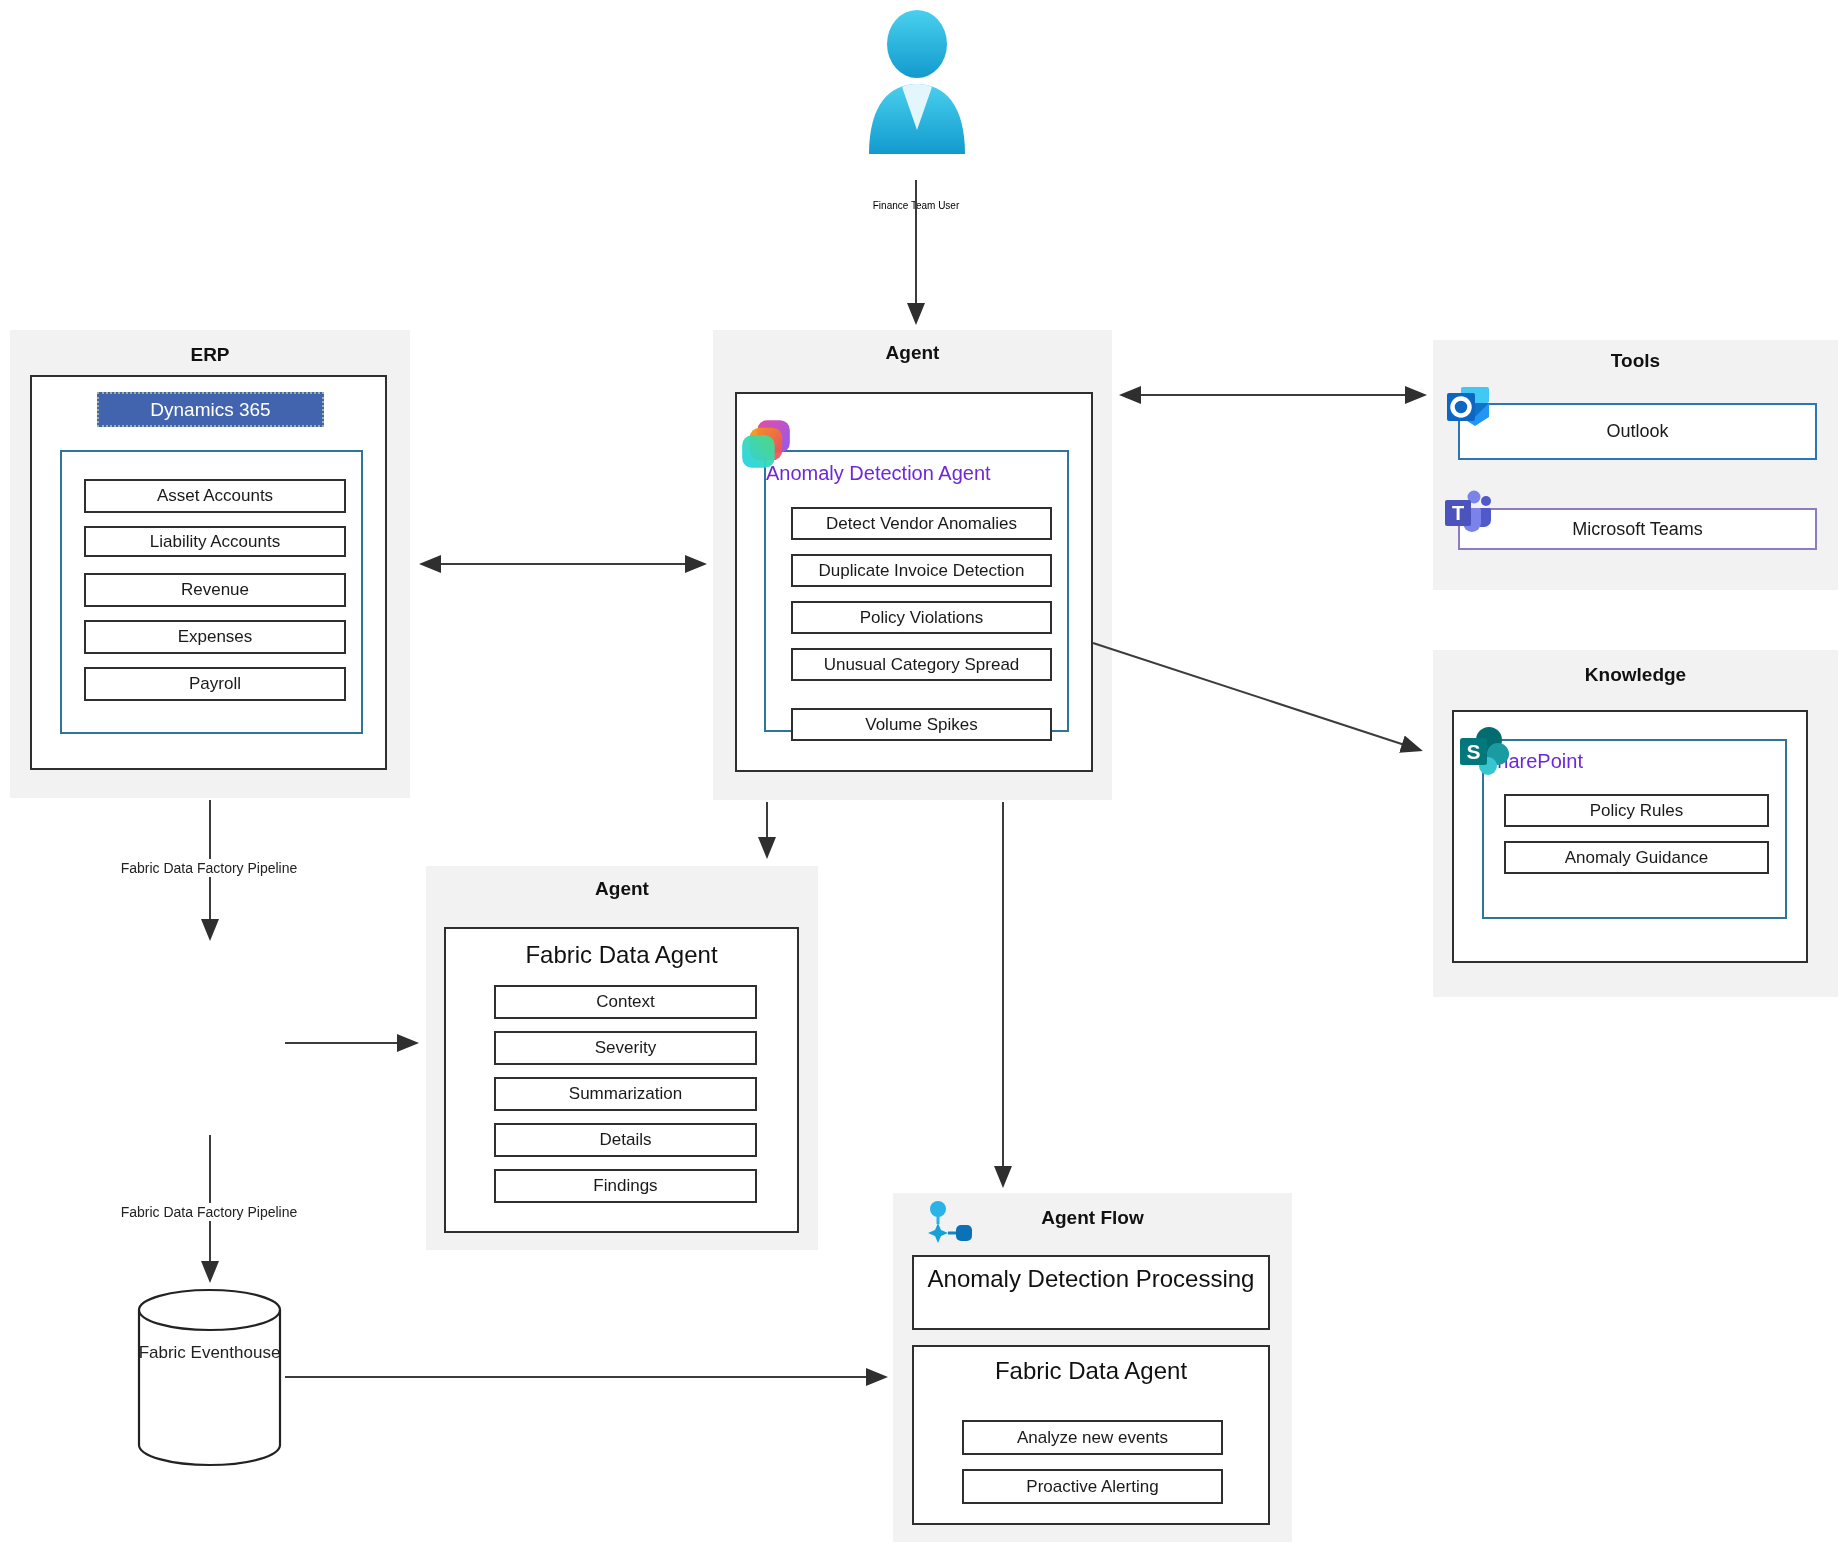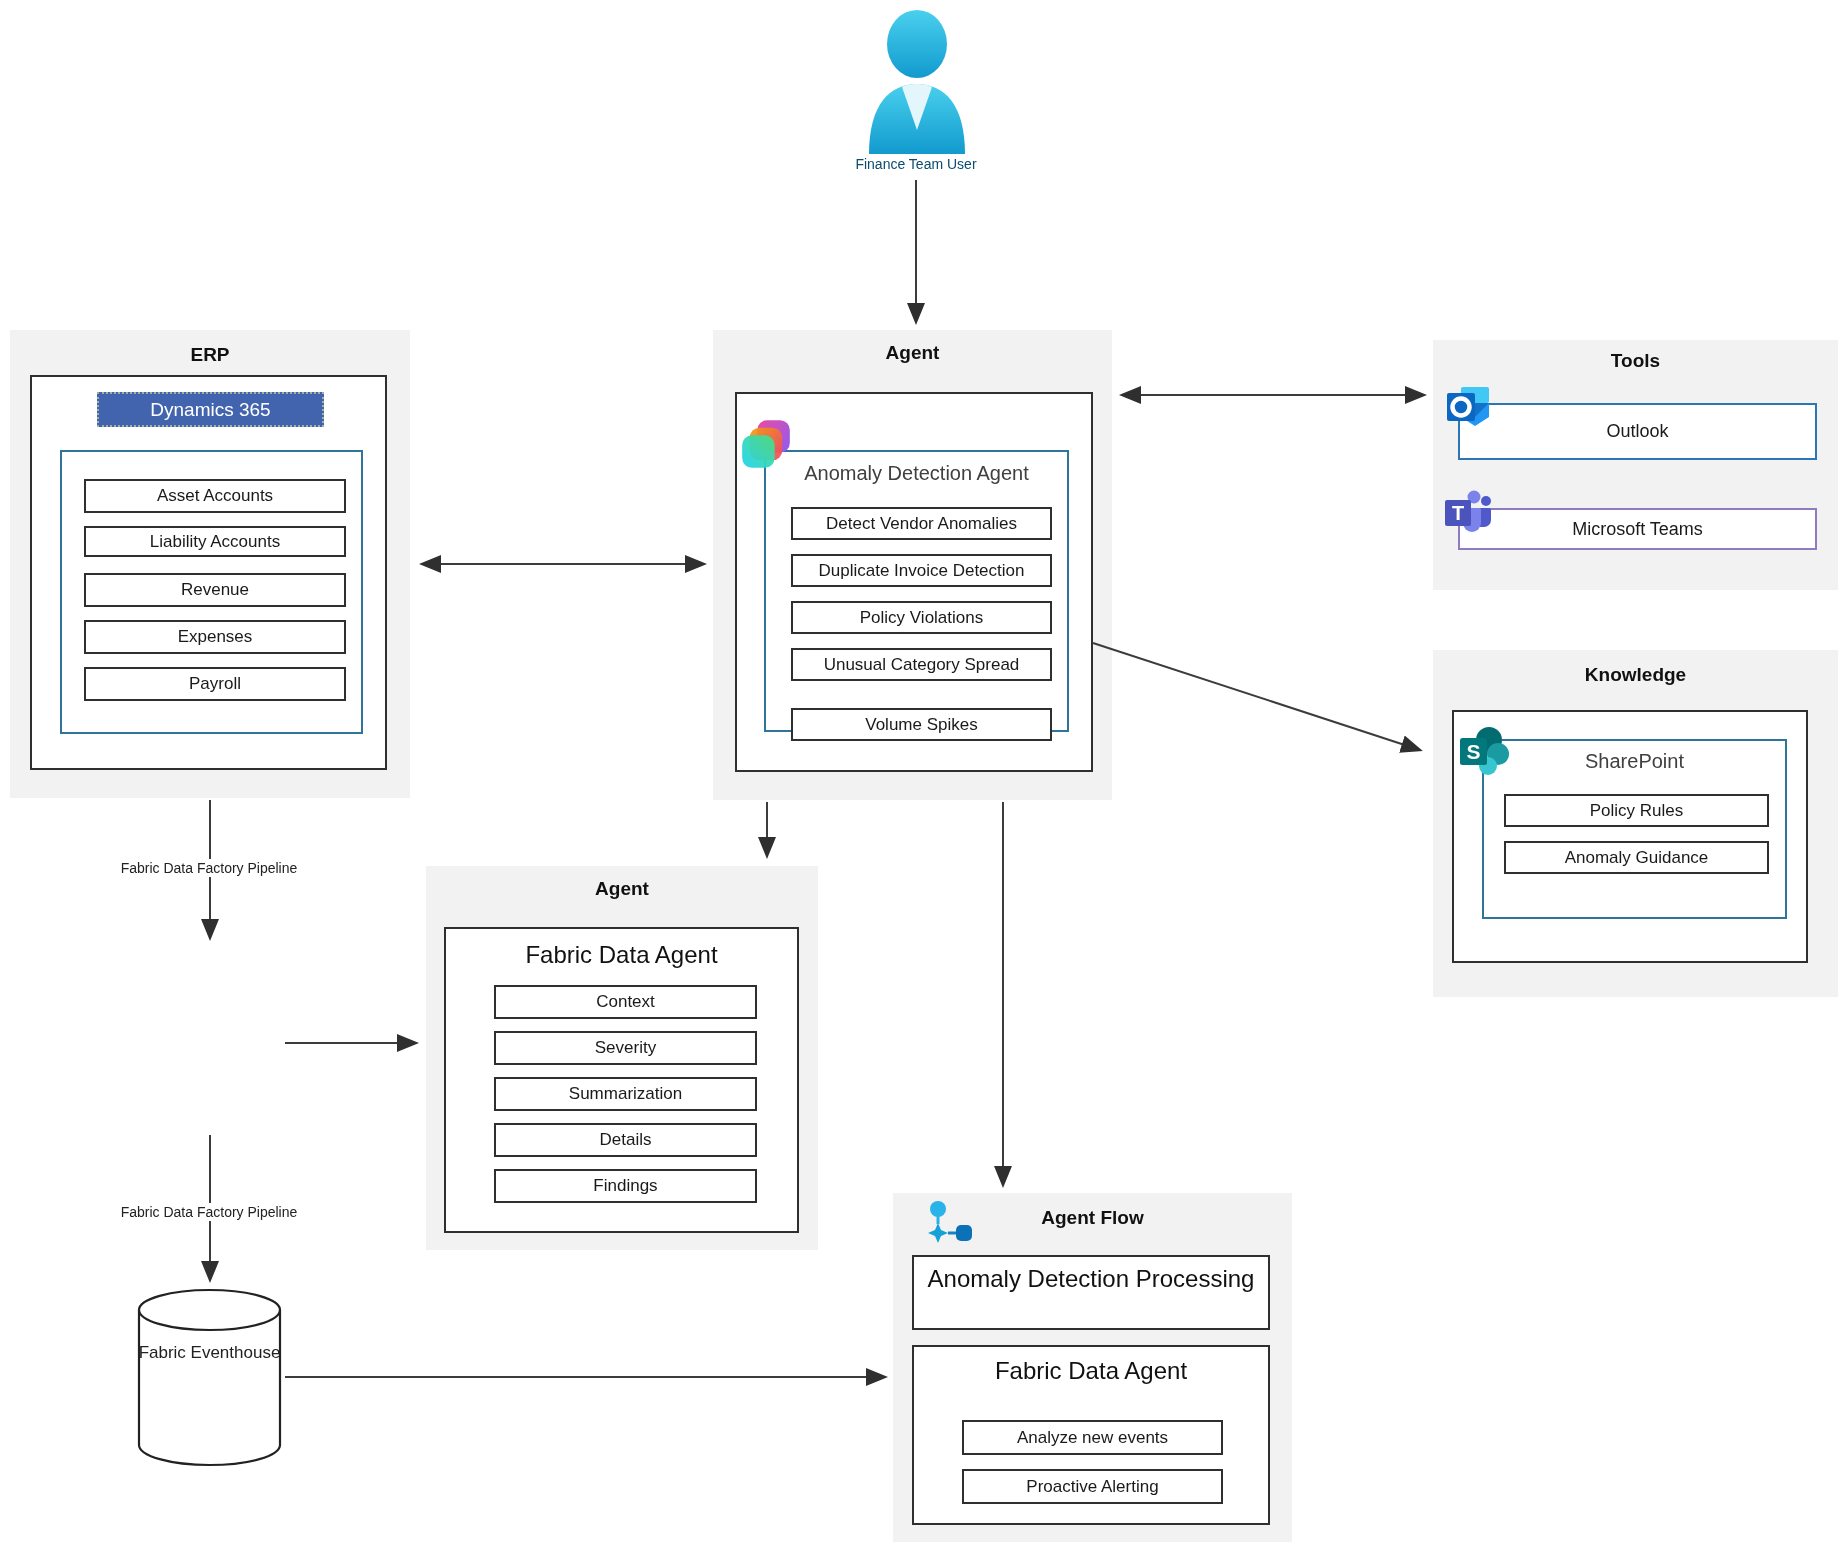--- a/index.html
+++ b/index.html
@@ -3,36 +3,36 @@
 <meta charset="utf-8">
 <style>
   html,body{margin:0;padding:0;background:#fff;}
   .canvas{position:relative;width:1842px;height:1552px;background:#ffffff;
           font-family:"Liberation Sans", sans-serif;color:#1a1a1a;overflow:hidden;}
   .panel{position:absolute;background:#f2f2f2;}
   .p-title{position:absolute;left:0;width:100%;text-align:center;font-weight:bold;
            font-size:19px;color:#111;}
   .wbox{position:absolute;background:#fff;border:2px solid #2f2f2f;box-sizing:border-box;}
   .tealbox{position:absolute;background:#fff;border:2px solid #2e7599;box-sizing:border-box;}
-  .teal-title{position:absolute;left:0;width:100%;text-align:center;
-              font-size:20px;color:#404040;}
+  .teal-title{position:absolute;left:0;width:100%;
+              font-size:20px;color:#6d28d9;}
   .black-title{position:absolute;left:0;width:100%;text-align:center;font-size:24px;color:#111;}
   .item{position:absolute;background:#fff;border:2px solid #2f2f2f;box-sizing:border-box;
         display:flex;align-items:center;justify-content:center;font-size:17px;}
   .toolbox{position:absolute;background:#fff;box-sizing:border-box;
            display:flex;align-items:center;justify-content:center;font-size:18px;}
   .dyn{position:absolute;background:#4264ae;color:#fff;display:flex;align-items:center;
        justify-content:center;font-size:19px;border:2px dotted #9fb49f;box-sizing:border-box;}
   .icon{position:absolute;z-index:5;}
   .cyl{position:absolute;}
   .cyl-label{position:absolute;left:0;width:100%;text-align:center;font-size:17px;
              color:#222;line-height:25px;}
   .pipe-label{position:absolute;background:#fff;font-size:14px;color:#222;text-align:center;
               z-index:4;padding:1px 0;}
-  .user-label{position:absolute;text-align:center;font-size:14px;color:#0c4a6e;}
+  .user-label{position:absolute;text-align:center;font-size:10px;color:#000000;margin-top:44px;}
   svg.wires{position:absolute;left:0;top:0;z-index:3;pointer-events:none;}
 </style>
 </head>
 <body>
 
 <div class="canvas">
 
   <div class="icon" style="left:857px;top:8px;width:120px;height:146px;">
     <svg width="120" height="146" viewBox="0 0 120 146">
       <defs>

